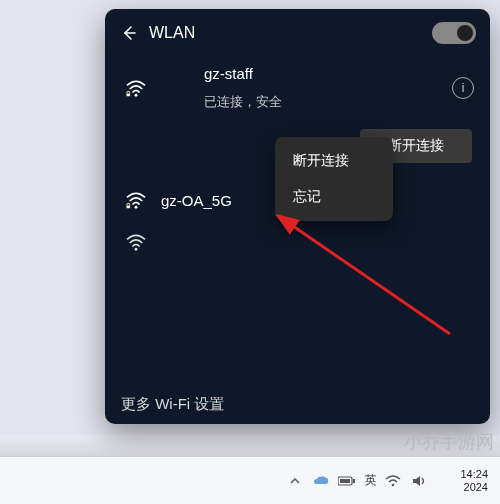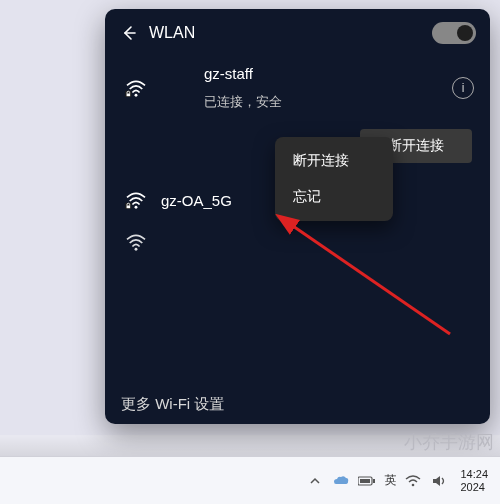--- a/index.html
+++ b/index.html
@@ -97,21 +97,21 @@
   .taskbar {
     position:absolute; left:0; right:0; bottom:0;
     height:48px; background:#f5f6fa;
     border-top:1px solid #d0d0d8;
     display:flex; align-items:center; justify-content:flex-end;
     padding: 0 8px;
   }
   .tray { display:flex; align-items:center; gap:8px; }
   .tray-icon { width:18px; height:18px; display:flex; align-items:center; justify-content:center; cursor:pointer; color:#555; }
   .tray-text { font-size:12px; color:#333; cursor:pointer; }
-  .clock { font-size:11px; line-height:13px; color:#222; cursor:pointer; padding:0 4px;}
+  .clock { text-align:right; font-size:11px; line-height:13px; color:#222; cursor:pointer; padding:0 4px;margin-left:20px;}
   .watermark {
     position:absolute; right:6px; bottom:50px;
     font-size:18px; color:#b8b8c0; opacity:0.9;
     font-family: Liberation Serif, serif;
     pointer-events:none;
   }
   .shadow-strip {
     position:absolute; left:0; right:0; height:20px; bottom:48px;
     background: linear-gradient(to bottom, rgba(0,0,0,0), rgba(0,0,0,0.08));
     pointer-events:none;

